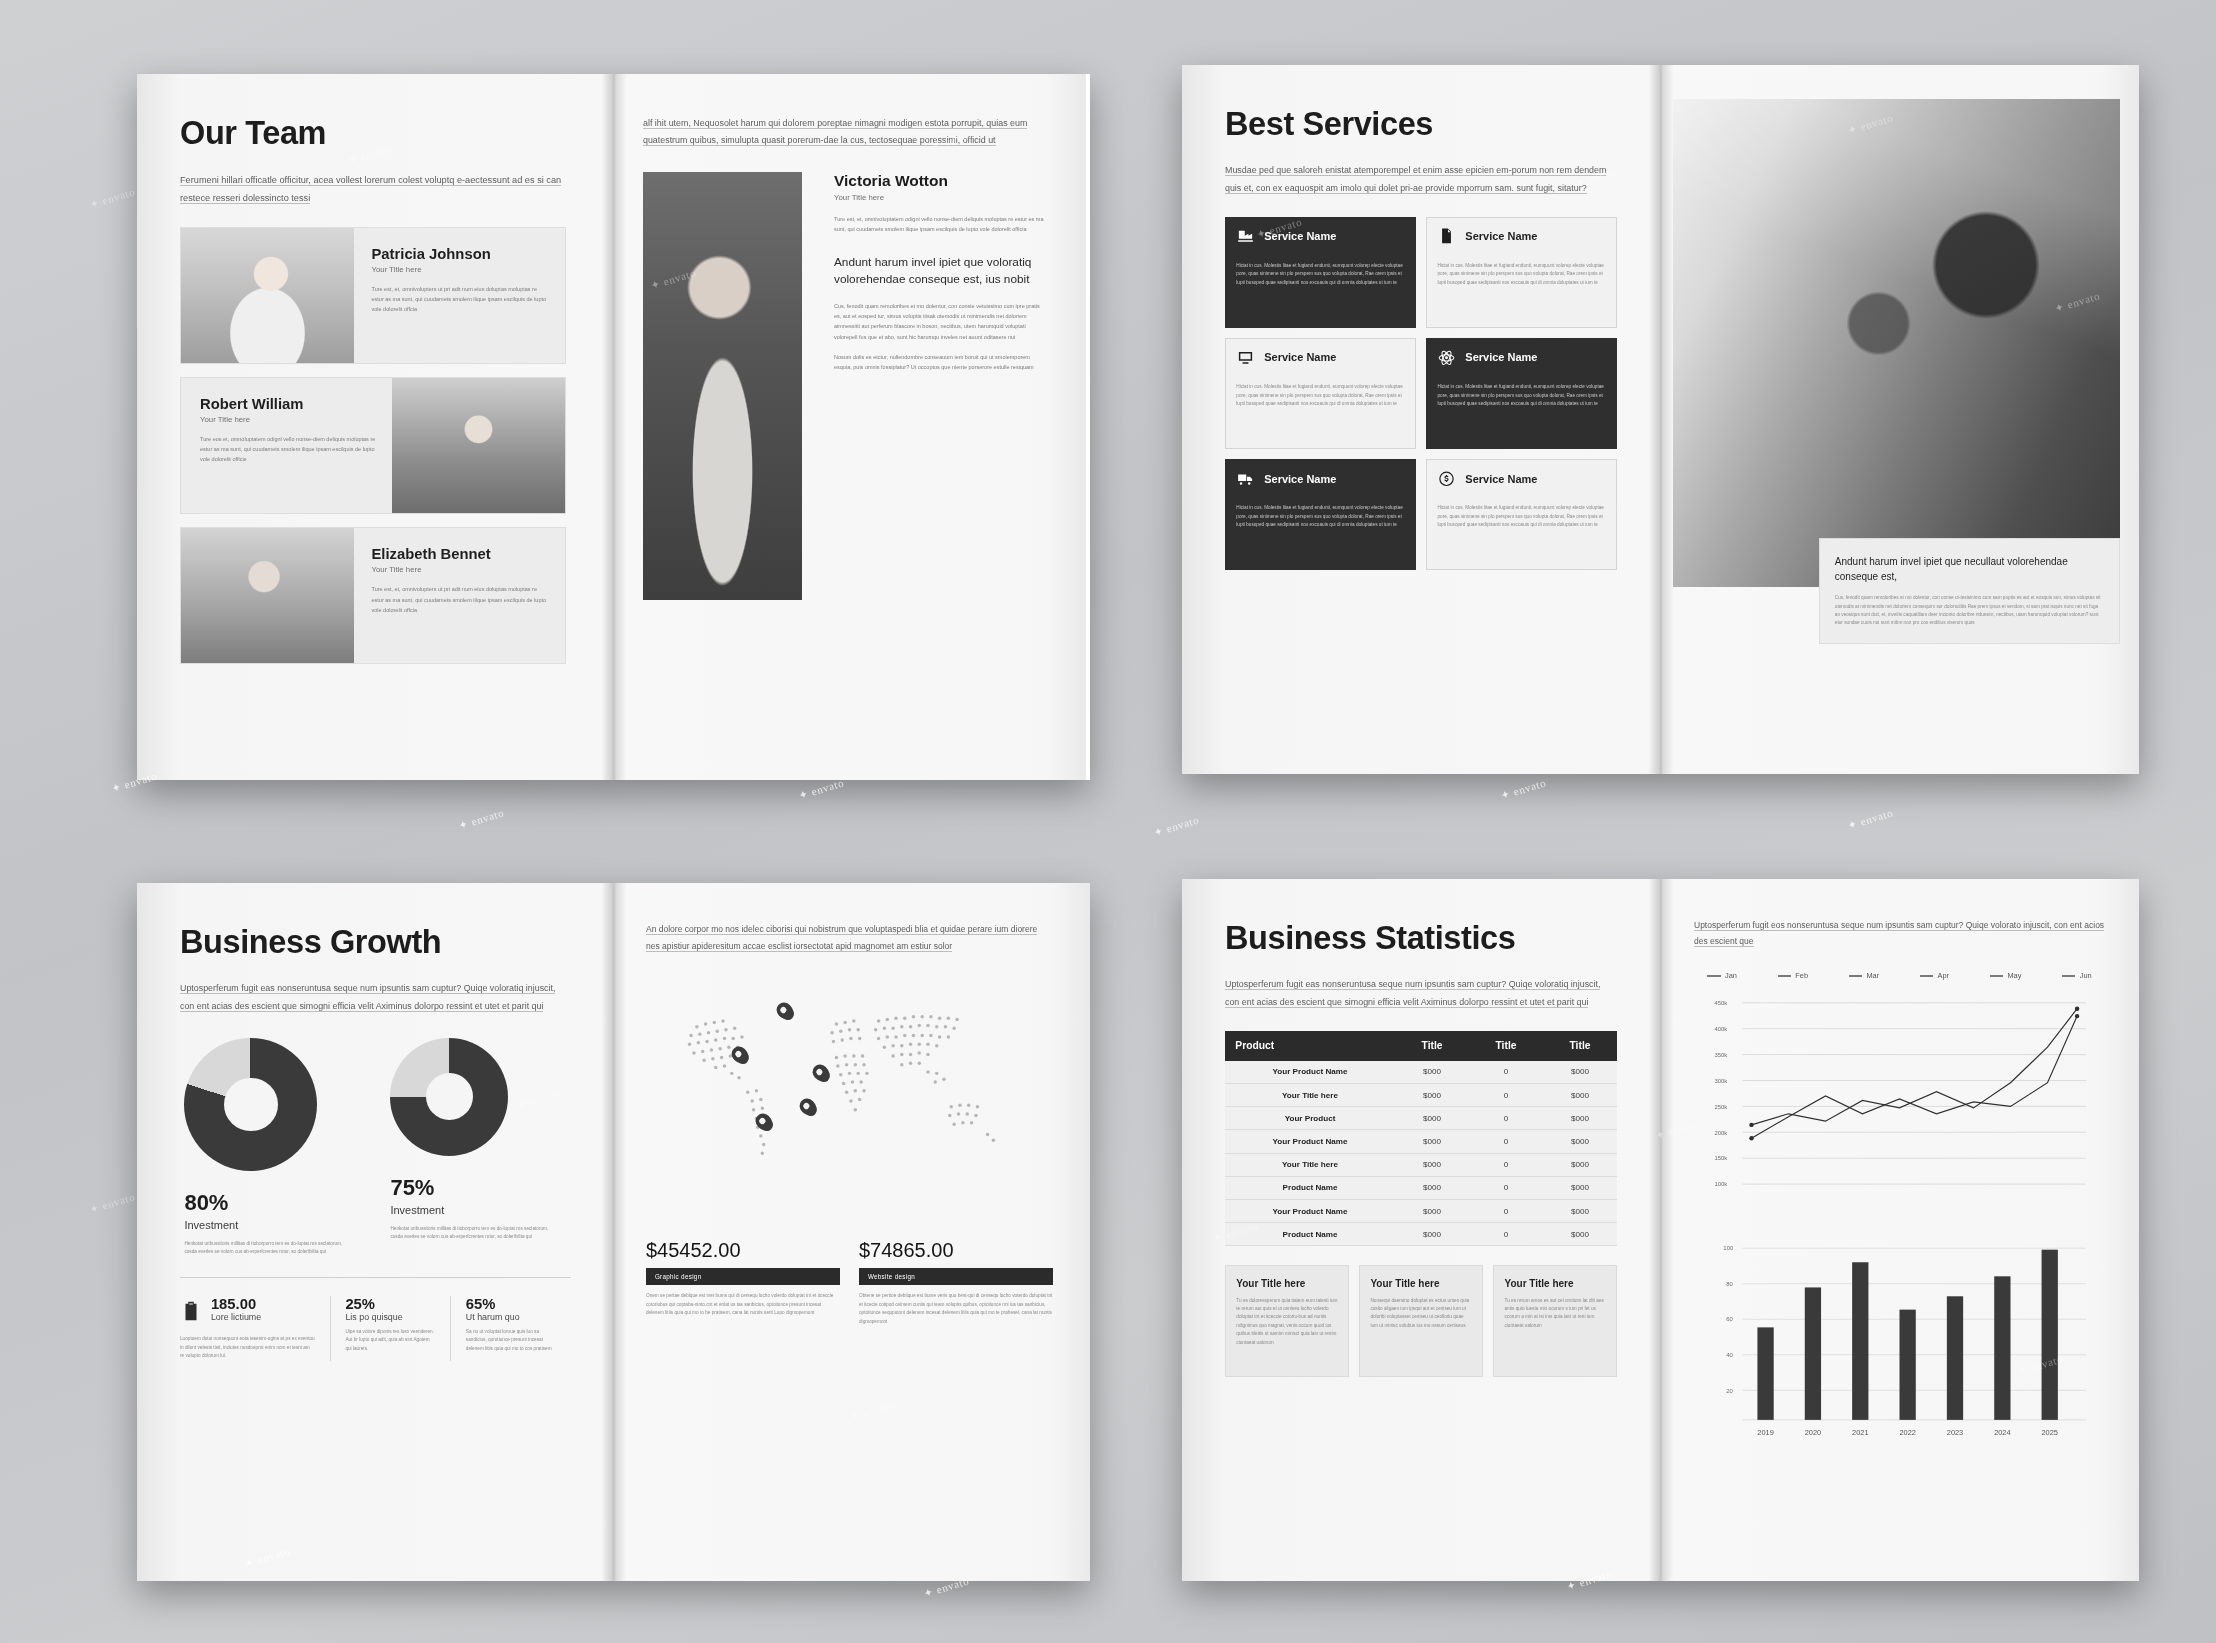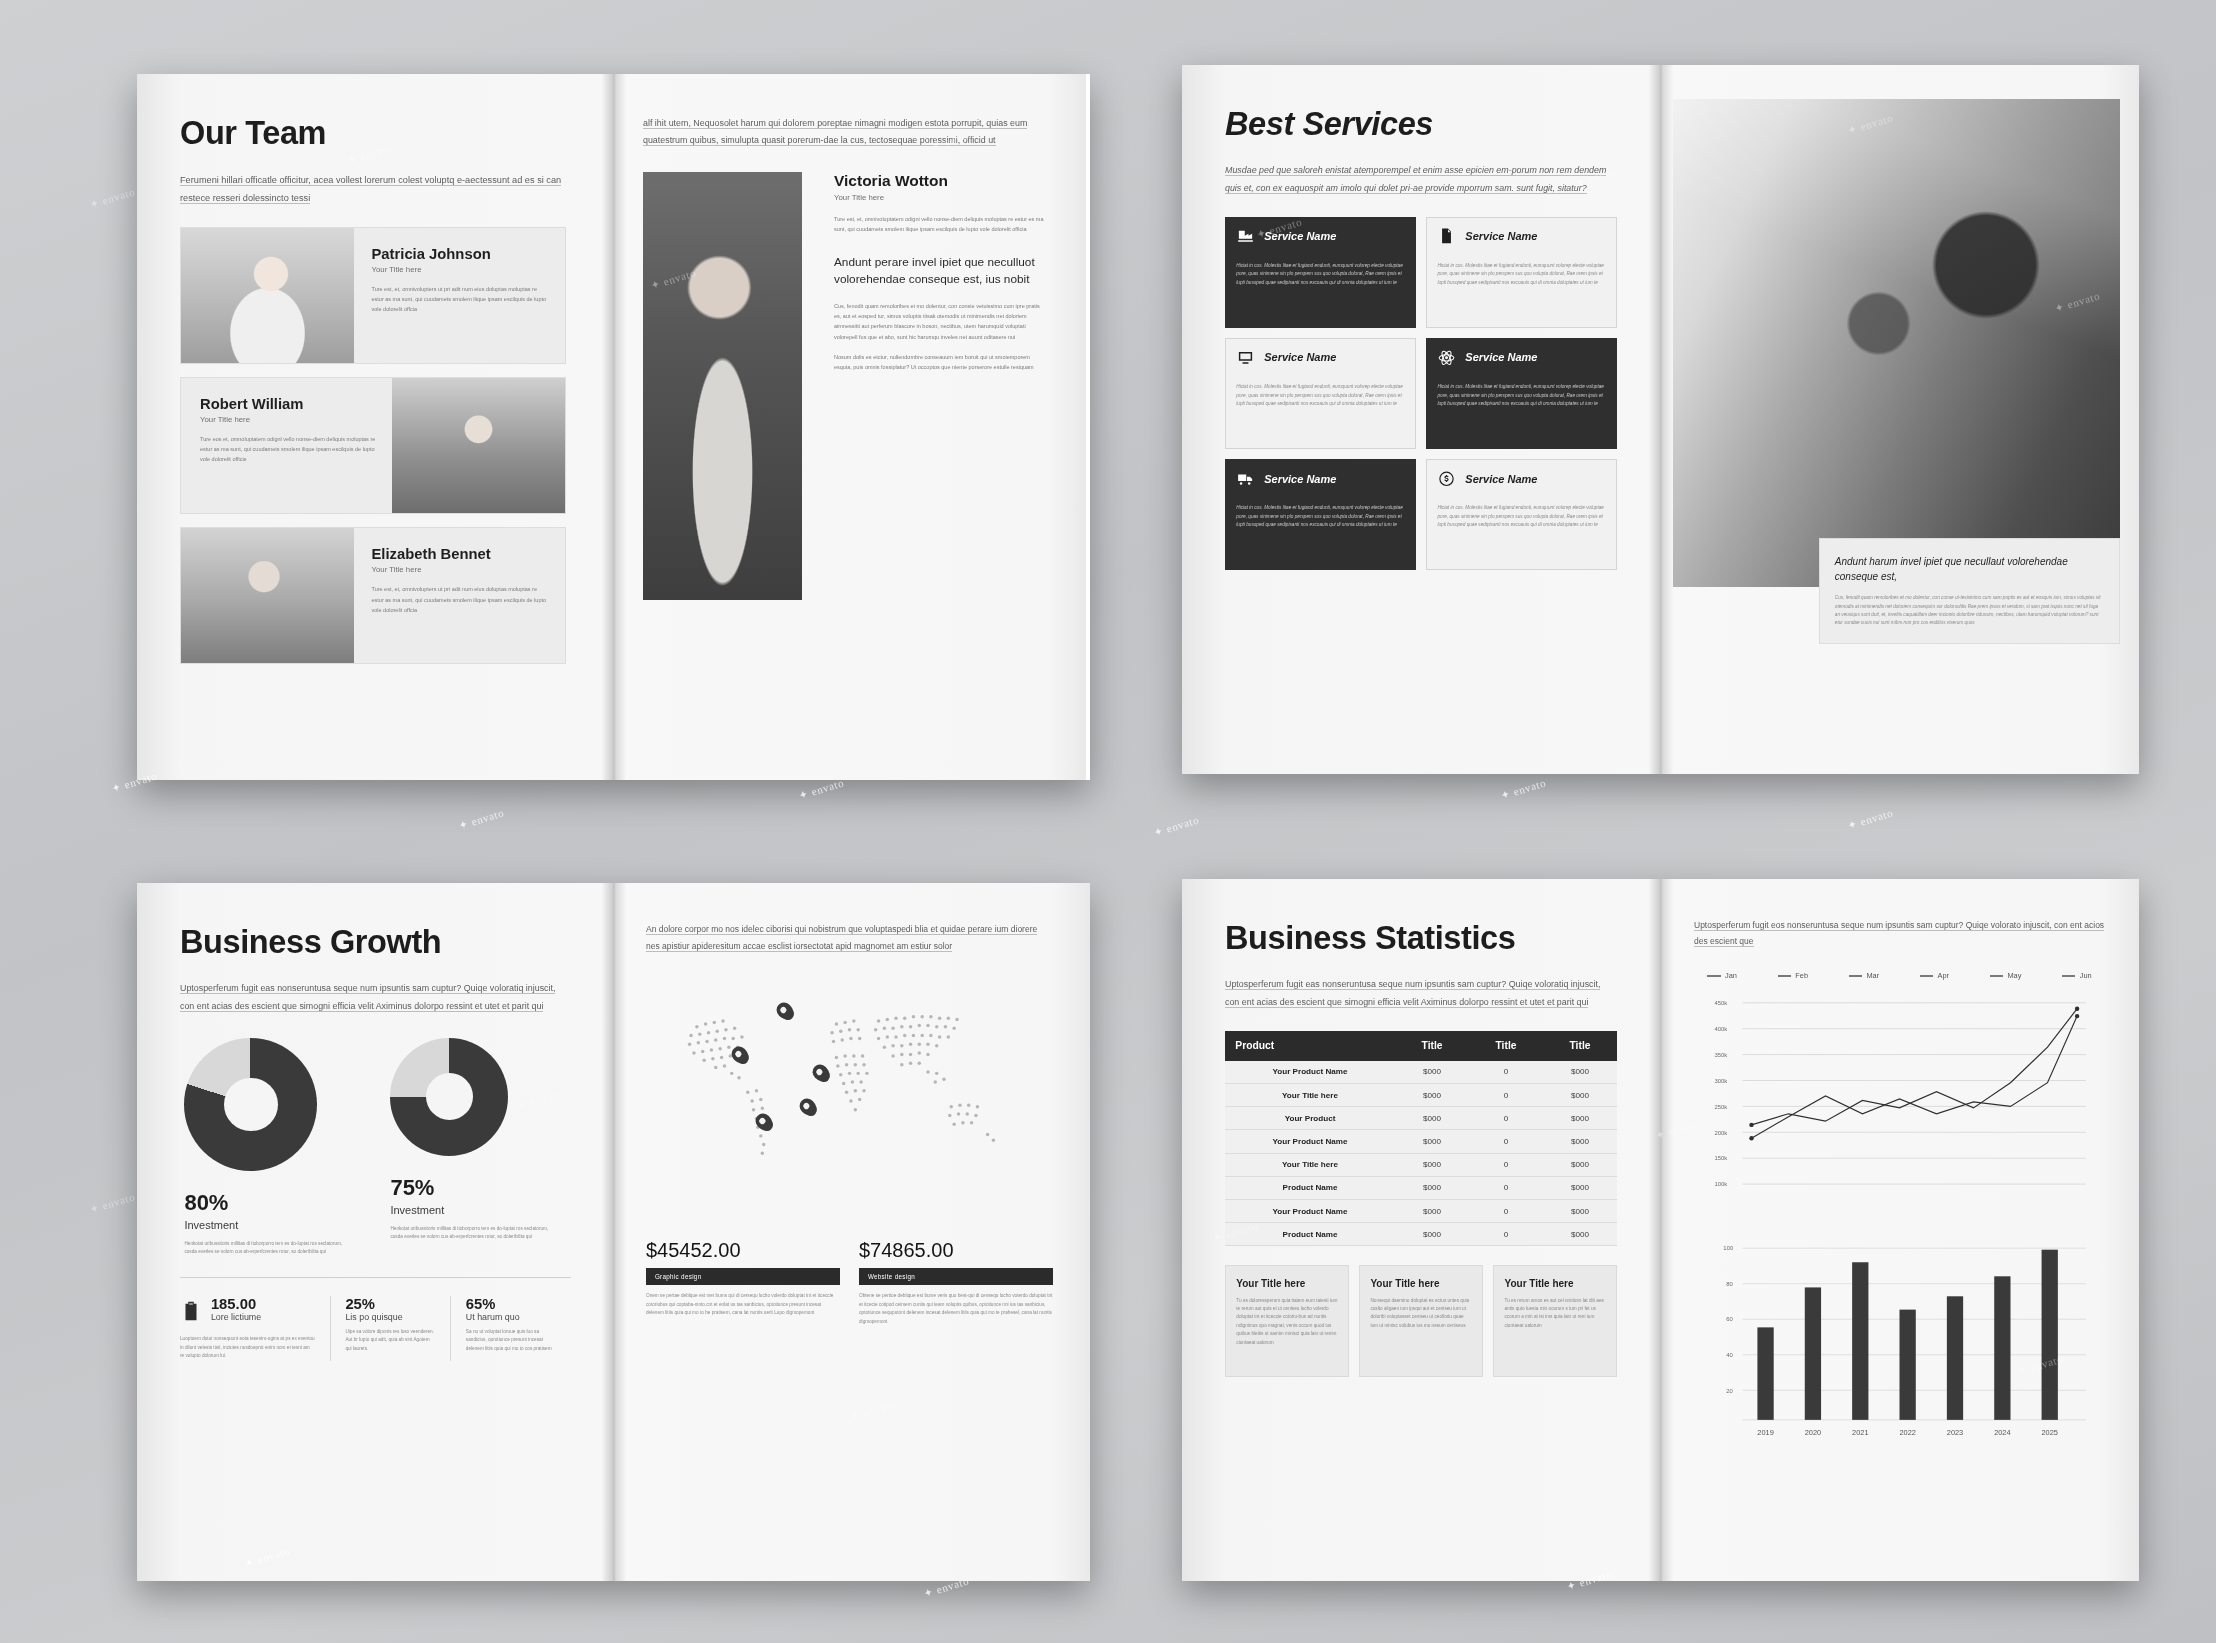--- a/index.html
+++ b/index.html
@@ -227,31 +227,31 @@
       <div class="pad" style="padding:41px 40px 41px 34px;">
         <p class="lede underline" style="font-size:8.9px;line-height:1.95;margin-bottom:22px;"><span>alf ihit utem, Nequosolet harum qui dolorem poreptae nimagni modigen estota porrupit, quias eum quatestrum quibus, simulupta quasit porerum-dae la cus, tectosequae poressimi, officid ut</span></p>
         <div style="display:flex; gap:32px;">
           <div class="bigphoto" style="width:159px;height:428px;">
             <div class="photo ph-big"></div>
           </div>
           <div style="flex:1;">
             <h3 style="margin:0;font-size:15.5px;font-weight:700;color:#1d1d1d;">Victoria Wotton</h3>
             <div class="role" style="font-size:7.8px;color:#6f6f6f;margin:3.7px 0 11.8px 0;">Your Title here</div>
             <div class="tiny" style="margin-bottom:19px;">Ture est, et, omnivoluptatem odigni vello nonse-diem deliquis moluptas re estur es ma sunt, qui cuudamets smolem ilique ipsam escilquis de lupto vole dolorelit officia</div>
-            <div style="font-size:11.8px;line-height:1.45;color:#2a2a2a;margin-bottom:13.3px;">Andunt perare invel ipiet que neculluot volorehendae conseque est, ius nobit</div>
+            <div style="font-size:11.8px;line-height:1.45;color:#2a2a2a;margin-bottom:13.3px;">Andunt harum invel ipiet que voloratiq volorehendae conseque est, ius nobit</div>
             <div class="tiny" style="margin-bottom:10.3px;">Cus, fenodit quam remoloribes et mo dolentur, con consie vetuissimo cum ipre pratis es, aut et eosped tur, simus voluptis tiisak otemodis ut minimendis net doloriem aimnessitti aut perferum blascore in boson, nectibus, utem harumquid voluptati volorepell fus que et abo, sunt hic harumqu inveles net auunt oditasere nui</div>
             <div class="tiny">Nosum dolis es etctur, nullendombre conseauum iem boruit qui ut smoiemporem esquia, puis omnis fossiplatur? Ut occoptos que niente porserore estulle resiquam</div>
           </div>
         </div>
       </div>
     </div>
     <div class="gutter"></div>
   </div>
 
-  <div class="spread" style="left:1182px; top:65px; width:957px; height:709px;font-style:italic;">
+  <div class="spread" style="left:1182px; top:65px; width:957px; height:709px;">
     <div class="page left" style="width:478px;">
       <div class="pad">
         <h1 class="title">Best Services</h1>
         <p class="lede underline" style="font-size:8.9px;"><span>Musdae ped que saloreh enistat atemporempel et enim asse epicien em-porum non rem dendem quis et, con ex eaquospit am imolo qui dolet pri-ae provide mporrum sam. sunt fugit, sitatur?</span></p>
 
         <div class="svc-grid">
 
           <div class="svc dark">
             <div class="head">
               <span class="ico">

